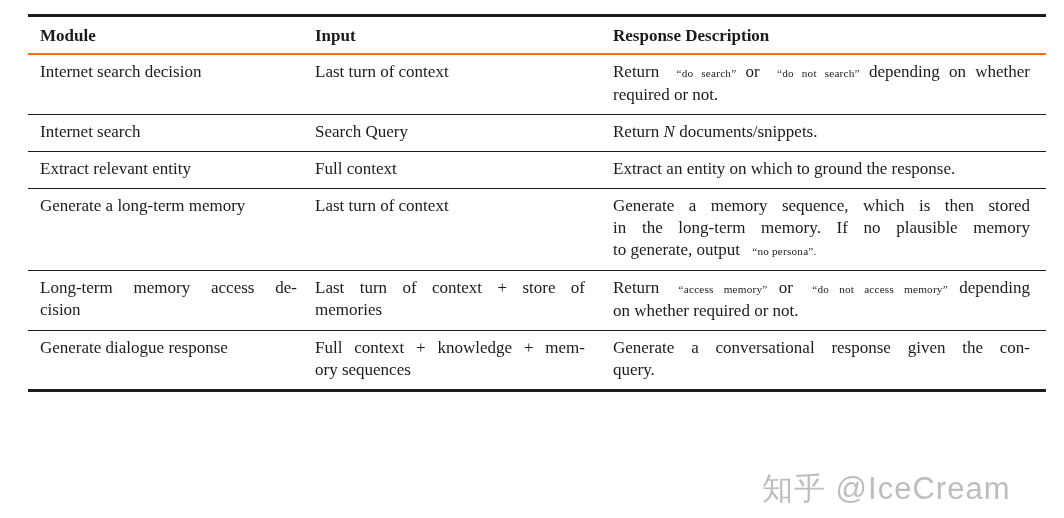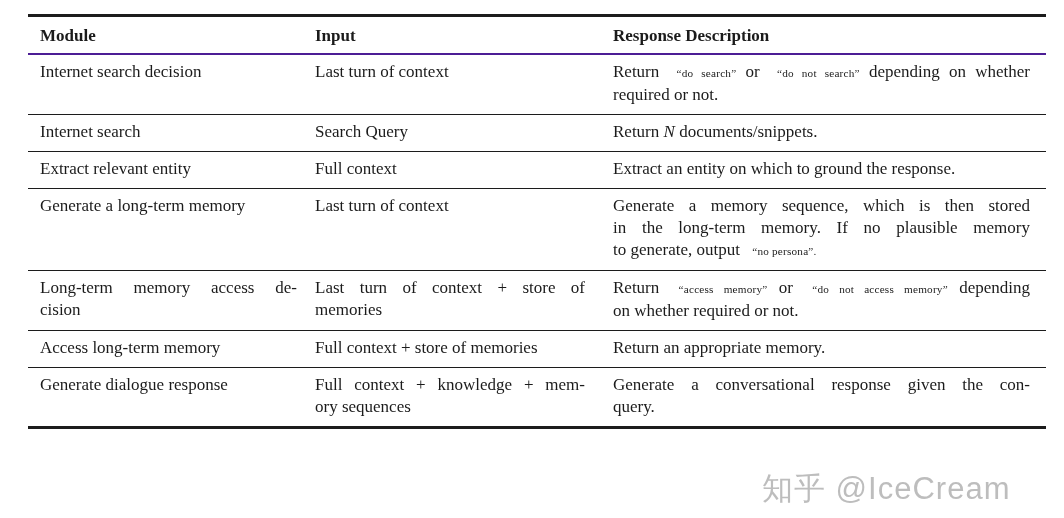--- a/index.html
+++ b/index.html
@@ -31,21 +31,21 @@
   col.c1 { width: 287px; }
   col.c2 { width: 298px; }
   col.c3 { width: 433px; }
   td {
     box-sizing: border-box;
     vertical-align: top;
     padding: 6px 0 8px 0;
   }
   thead td {
     font-weight: bold;
-    border-bottom: 2px solid #4c1d95;
+    border-bottom: 2px solid #f97316;
     padding: 8px 0 6px 0;
   }
   tbody tr { border-top: 1.5px solid #1c1c1c; }
   tbody tr:first-child { border-top: none; }
   td:nth-child(1) { padding-left: 12px; padding-right: 18px; }
   td:nth-child(2) { padding-right: 28px; margin-left: 44px; }
   td:nth-child(3) { padding-right: 16px; font-family: Liberation Serif, serif; }
   .line { text-align: left; }
   .line.fill {
     text-align: justify;
@@ -148,31 +148,20 @@
             <div class="line fill"><span>Last turn of context + store of</span></div>
             <div class="line"><span>memories</span></div>
           </td>
           <td>
             <div class="line fill"><span>Return </span><span class="small">“access memory”</span><span> or </span><span class="small">“do not access memory”</span><span> depending</span></div>
             <div class="line"><span>on whether required or not.</span></div>
           </td>
         </tr>
         <tr>
           <td>
-            <div class="line"><span>Access long-term memory</span></div>
-          </td>
-          <td>
-            <div class="line"><span>Full context + store of memories</span></div>
-          </td>
-          <td>
-            <div class="line"><span>Return an appropriate memory.</span></div>
-          </td>
-        </tr>
-        <tr>
-          <td>
             <div class="line"><span>Generate dialogue response</span></div>
           </td>
           <td>
             <div class="line fill"><span>Full context + knowledge + mem-</span></div>
             <div class="line"><span>ory sequences</span></div>
           </td>
           <td>
             <div class="line fill"><span>Generate a conversational response given the con-</span></div>
             <div class="line"><span>query.</span></div>
           </td>

